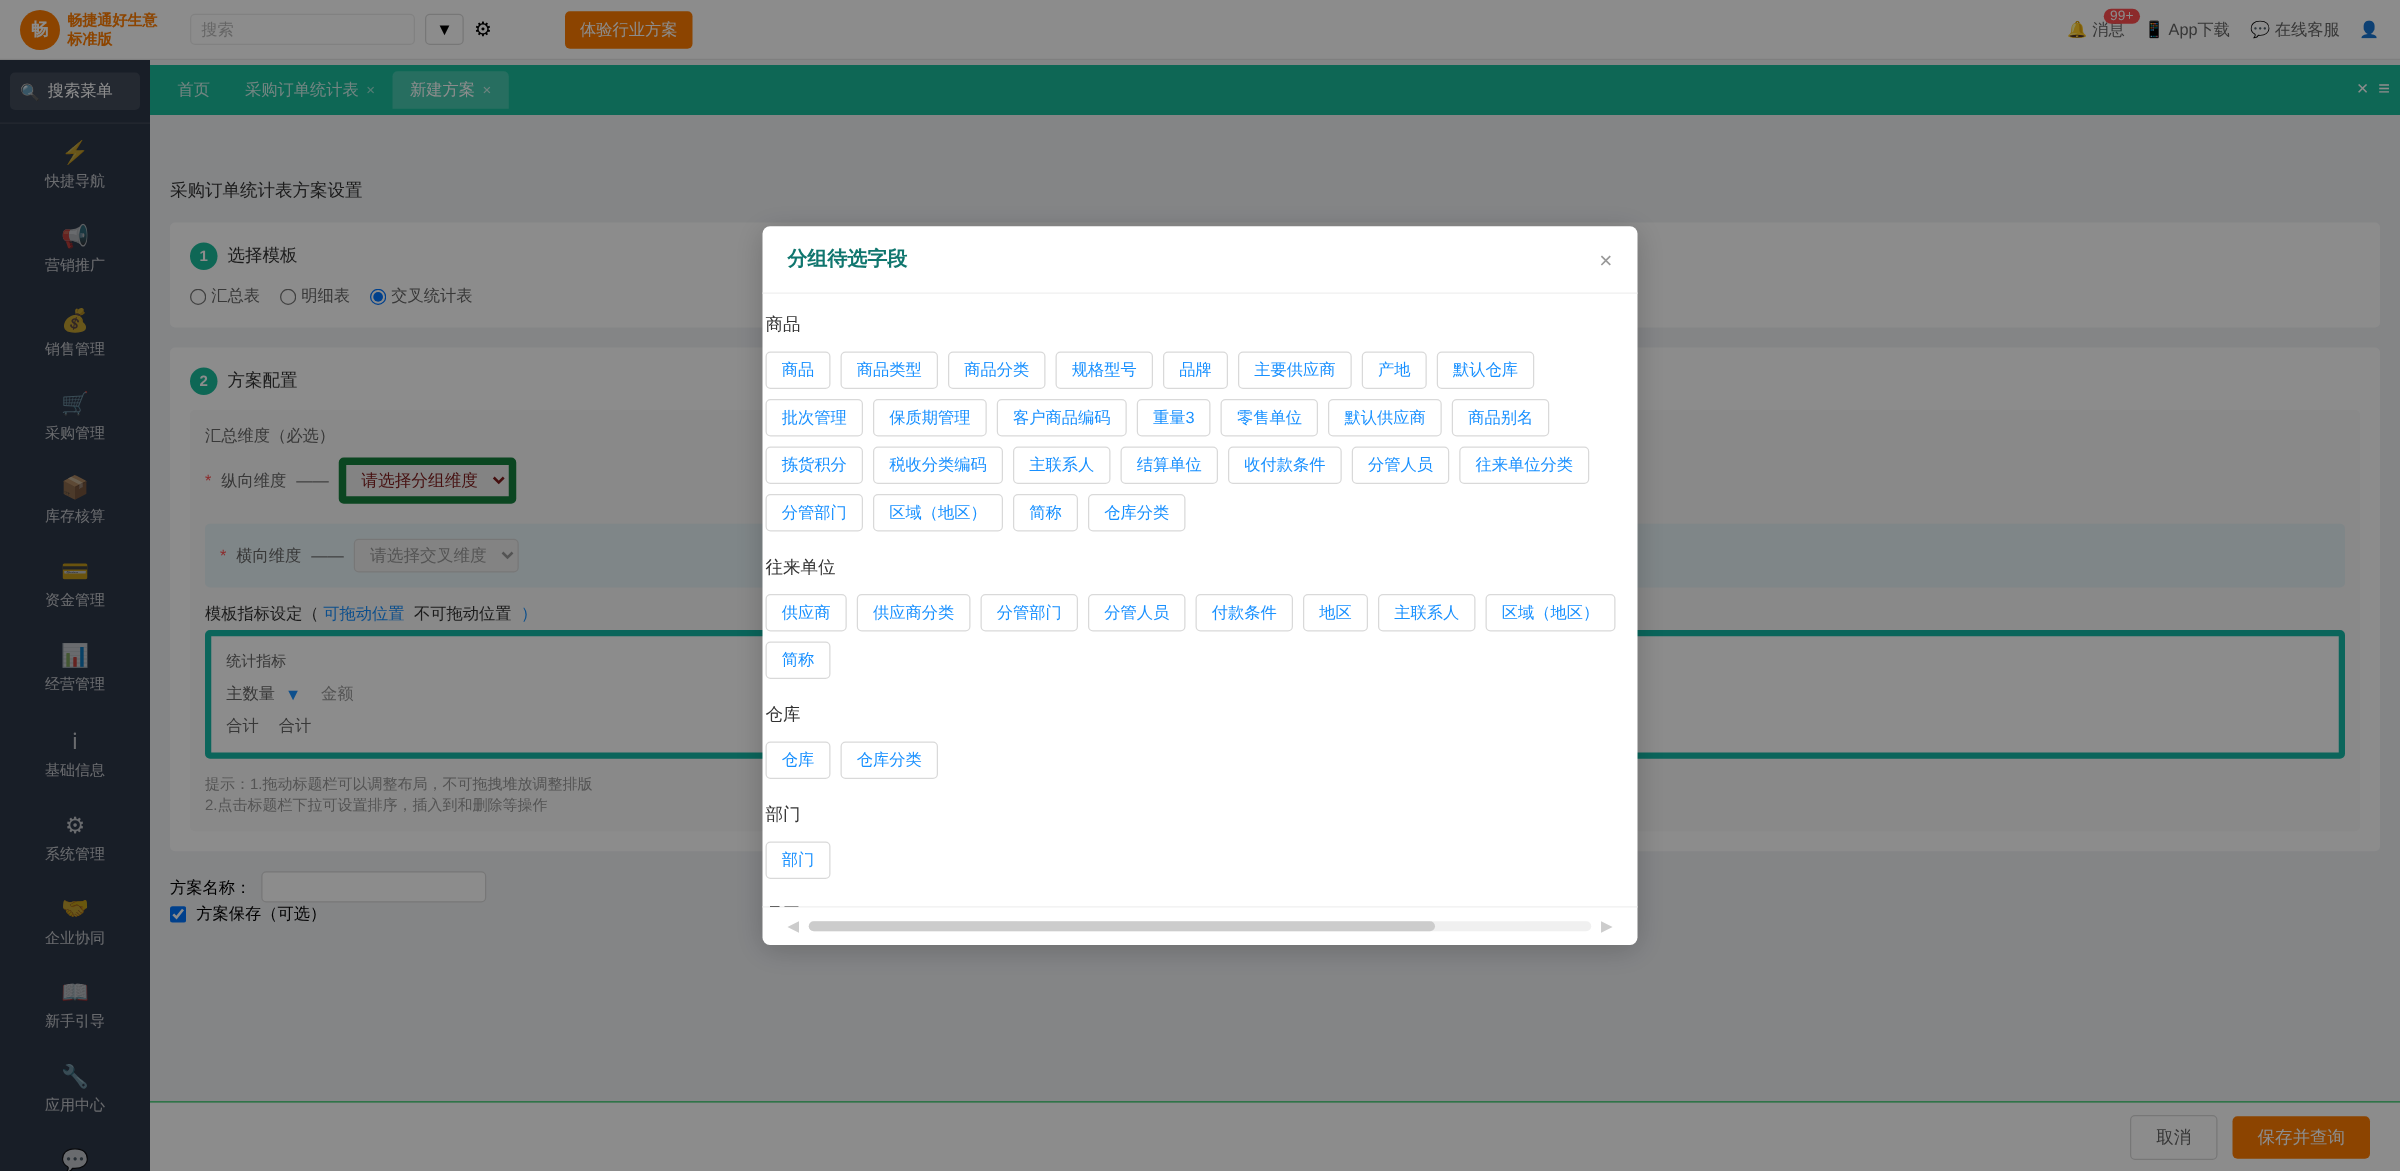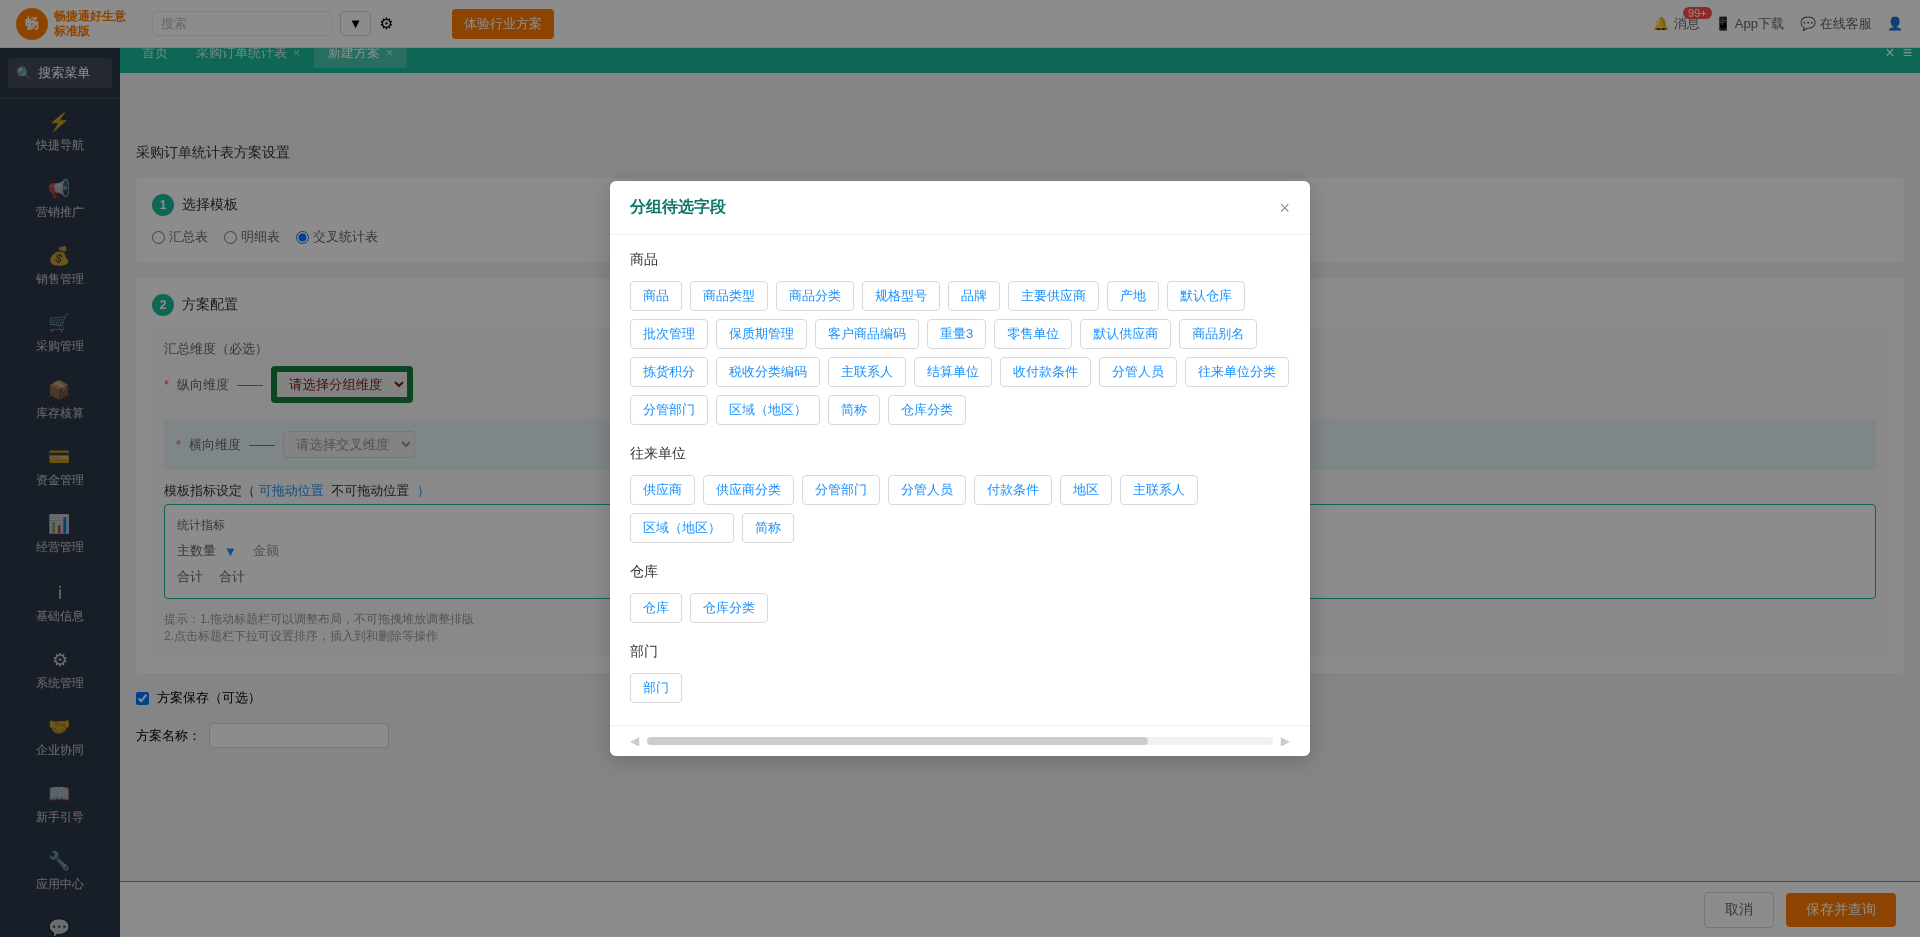--- a/index.html
+++ b/index.html
@@ -80,21 +80,21 @@
     }
 
     
     .tab-bar {
       height: 40px;
       background: #1abc9c;
       display: flex;
       align-items: center;
       padding: 0 8px;
       position: fixed;
-      top: 33px; left: 120px; right: 0;
+      top: 52px; left: 120px; right: 0;
       z-index: 99;
     }
     .tab-item {
       padding: 6px 14px;
       color: rgba(255,255,255,0.8);
       cursor: pointer;
       display: flex;
       align-items: center;
       gap: 6px;
       font-size: 13px;
@@ -486,60 +486,60 @@
             <option>请选择交叉维度</option>
           </select>
         </div>
       </div>
       <div style="margin-bottom:4px;color:#333;">
         模板指标设定（
         <span style="color:#1890ff;cursor:pointer;">可拖动位置</span>
         <span style="margin:0 4px;">不可拖动位置</span>
         <span style="color:#1890ff;cursor:pointer;">）</span>
       </div>
-      <div style="background:white;border:1px solid #14b8a6;border-radius:4px;padding:12px;">
+      <div style="background:white;border:5px solid #14b8a6;border-radius:4px;padding:12px;">
         <div style="color:#666;margin-bottom:8px;font-size:12px;">统计指标</div>
         <div style="display:flex;gap:16px;align-items:center;">
           <div style="display:flex;align-items:center;gap:8px;">
             <span>主数量</span>
             <span style="color:#1890ff;">▼</span>
           </div>
           <span style="color:#999;">金额</span>
         </div>
         <div style="display:flex;gap:16px;margin-top:8px;">
           <span>合计</span>
           <span>合计</span>
         </div>
       </div>
       <div style="margin-top:12px;color:#999;font-size:12px;">
         <div>提示：1.拖动标题栏可以调整布局，不可拖拽堆放调整排版</div>
         <div>2.点击标题栏下拉可设置排序，插入到和删除等操作</div>
       </div>
     </div>
   </div>
 
+  <div style="display:flex;align-items:center;gap:8px;">
+    <span>方案名称：</span>
+    <input type="text" style="border: 1px solid rgb(217, 217, 217); padding: 4px 8px; border-radius: 4px; width: 180px;">
+  </div>
   <div style="display:flex;align-items:center;gap:8px;margin-bottom:16px;">
     <input type="checkbox" checked="" style="">
     <span>方案保存（可选）</span>
-  </div>
-  <div style="display:flex;align-items:center;gap:8px;">
-    <span>方案名称：</span>
-    <input type="text" style="border: 1px solid rgb(217, 217, 217); padding: 4px 8px; border-radius: 4px; width: 180px;">
   </div>
 </div>
 
 <div class="modal-overlay">
   <div class="modal">
     <div class="modal-header">
       <span class="modal-title">分组待选字段</span>
       <button class="modal-close">×</button>
     </div>
 
     <div class="modal-scroll-container">
-      <div style="padding: 16px 20px;">
+      <div style="padding: 16px 2px;">
 
         <div class="field-section">
           <div class="field-section-title">商品</div>
           <div class="field-tags">
             <button class="field-tag">商品</button>
             <button class="field-tag">商品类型</button>
             <button class="field-tag">商品分类</button>
             <button class="field-tag">规格型号</button>
             <button class="field-tag">品牌</button>
             <button class="field-tag">主要供应商</button>

